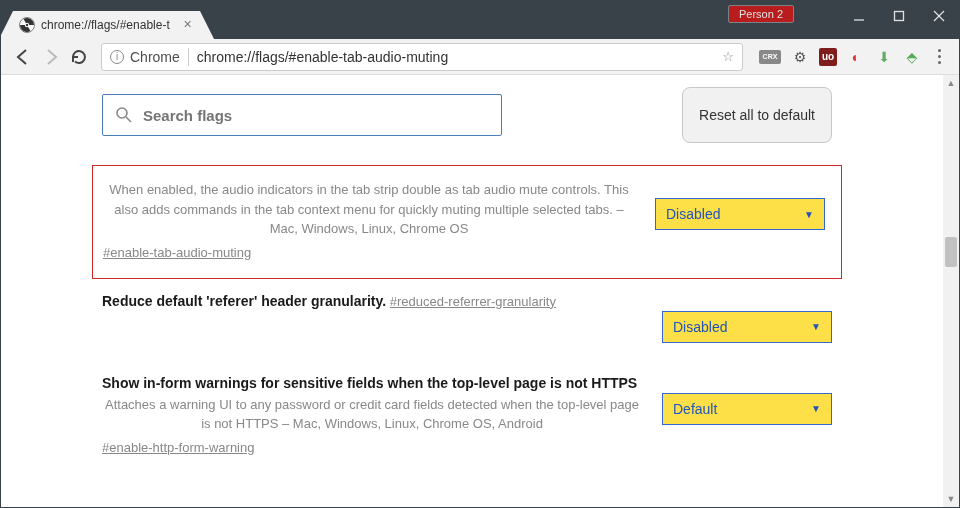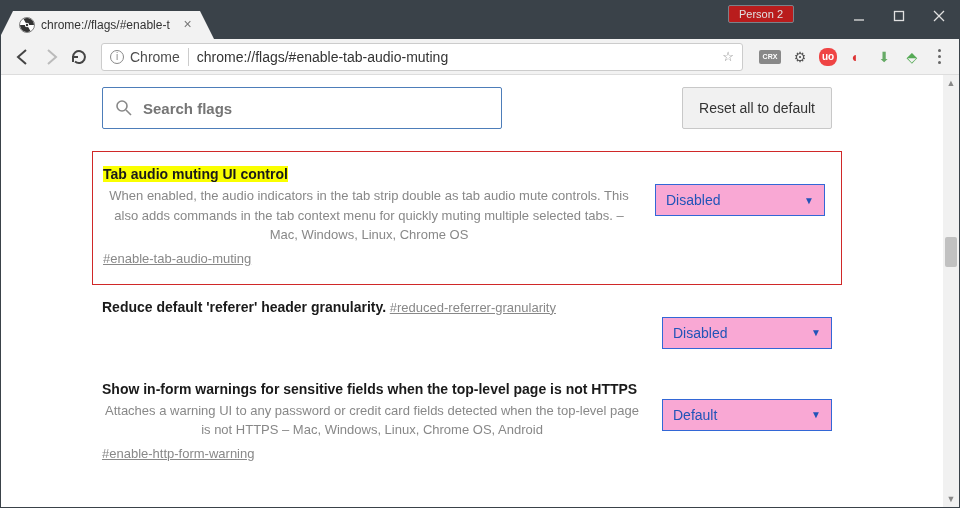--- a/index.html
+++ b/index.html
@@ -26,28 +26,28 @@
   .ext-icons { display:flex; align-items:center; gap:10px; margin-left:8px;}
   .ext-icon { width:18px; height:18px; display:flex; align-items:center; justify-content:center; font-size:14px;}
   .menu-dots { width:24px; display:flex; flex-direction:column; align-items:center; gap:3px; margin-left:6px;}
   .menu-dots span{ width:3px; height:3px; background:#666; border-radius:50%;}
   .content { height: calc(100% - 74px); display:flex;}
   .page { flex:1; overflow-y:auto; padding: 12px 0 20px 0;}
   .inner { max-width: 840px; margin: 0 auto; padding: 0 60px 0 50px; position:relative;}
   .search-row { display:flex; align-items:center; gap: 40px; margin-bottom: 22px;}
   .search-box { flex: 0 0 400px; height:42px; border:1px solid #4d7db9; border-radius:2px; display:flex; align-items:center; padding: 0 12px;}
   .search-box input { border:none; outline:none; font-size:15px; flex:1; color:#333; background:transparent;font-weight:bold;}
-  .reset-btn { margin-left:auto; height:42px; padding: 0 16px; background:#f1f1f1; border:1px solid #c8c8c8; border-radius:2px; color:#333; font-size:14px;}
+  .reset-btn { margin-left:auto; height:56px; padding: 0 16px; background:#f1f1f1; border:1px solid #c8c8c8; border-radius:8px; color:#333; font-size:14px;}
   .flag { padding: 14px 0 18px 0; display:flex; align-items:flex-start; gap: 20px;}
   .flag-content { flex:1;}
   .flag-title { font-size:14px; font-weight:bold; color:#1a1a1a; margin-bottom:4px; display:inline-block;}
   .flag-title.highlighted { background: #faff00;}
   .flag-desc { font-size:13px; color:#888; line-height:1.5; margin-bottom:6px;text-align:center;}
   .flag-link { font-size:13px; color:#888; text-decoration: underline;}
-  .flag-select { width:170px; height:32px; border:1px solid #3367d6; background:#f9a8d4; color:#2154b8; font-size:14px; padding: 0 10px; display:flex; align-items:center; justify-content: space-between; margin-top: 18px;}
+  .flag-select { width:170px; height:32px; border:1px solid #3367d6; background:#fde047; color:#2154b8; font-size:14px; padding: 0 10px; display:flex; align-items:center; justify-content: space-between; margin-top: 18px;}
   .flag-select .arrow { color:#2154b8; font-size:10px;}
   .highlighted-box { border: 1.5px solid #d02828; padding: 14px 16px 18px 10px; margin-left:-10px; margin-right:-10px;}
   .scrollbar { width:16px; background:#f1f1f1; position:relative;}
   .scroll-up, .scroll-down { height:16px; display:flex; align-items:center; justify-content:center; color:#888; font-size:9px;}
   .scroll-thumb { position:absolute; right:2px; width:12px; height:30px; background:#c1c1c1; border-radius:2px; top:162px;}
   .info-icon { width:14px; height:14px; border:1px solid #888; border-radius:50%; display:inline-flex; align-items:center; justify-content:center; font-size:10px; color:#888; margin-right:6px;}
   svg { display:block;}
 </style>
 </head>
 <body>
@@ -108,21 +108,21 @@
   <div class="omnibox">
     <span class="info-icon">i</span>
     <span class="chrome-label">Chrome</span>
     <span class="divider"></span>
     <span class="url">chrome://flags/#enable-tab-audio-muting</span>
     <span class="star">☆</span>
   </div>
   <div class="ext-icons">
     <span class="ext-icon" style="background:#888;color:#fff;font-size:7px;font-weight:bold;border-radius:2px;width:22px;height:14px;">CRX</span>
     <span class="ext-icon" style="color:#555;">⚙</span>
-    <span class="ext-icon" style="background:#ef4444;color:#fff;border-radius:8px;font-size:10px;font-weight:bold;">uo</span>
+    <span class="ext-icon" style="background:#7f1d1d;color:#fff;border-radius:2px;font-size:10px;font-weight:bold;">uo</span>
     <span class="ext-icon" style="color:#d33;">◐</span>
     <span class="ext-icon" style="color:#6a6;">⬇</span>
     <span class="ext-icon" style="color:#5a5;">⬘</span>
   </div>
   <div class="menu-dots">
       <span></span>
       <span></span>
       <span></span>
     </div>
 </div>
@@ -137,21 +137,20 @@
               <line x1="11" y1="11" x2="16" y2="16" stroke="#888" stroke-width="1.6"></line>
             </svg>
           <input type="text" placeholder="Search flags" style="">
         </div>
         <button class="reset-btn">Reset all to default</button>
       </div>
 
       <div id="flags-container">
           <div class="flag highlighted-box">
     <div class="flag-content">
-      <span class="flag-title highlighted">Tab audio muting UI control</span>
       <div class="flag-desc">When enabled, the audio indicators in the tab strip double as tab audio mute controls. This also adds commands in the tab context menu for quickly muting multiple selected tabs. – Mac, Windows, Linux, Chrome OS</div>
       <a class="flag-link">#enable-tab-audio-muting</a>
     </div>
     <div class="flag-select">
       <span>Disabled</span>
       <span class="arrow">▼</span>
     </div>
           </div>
           <div class="flag">
     <div class="flag-content">

